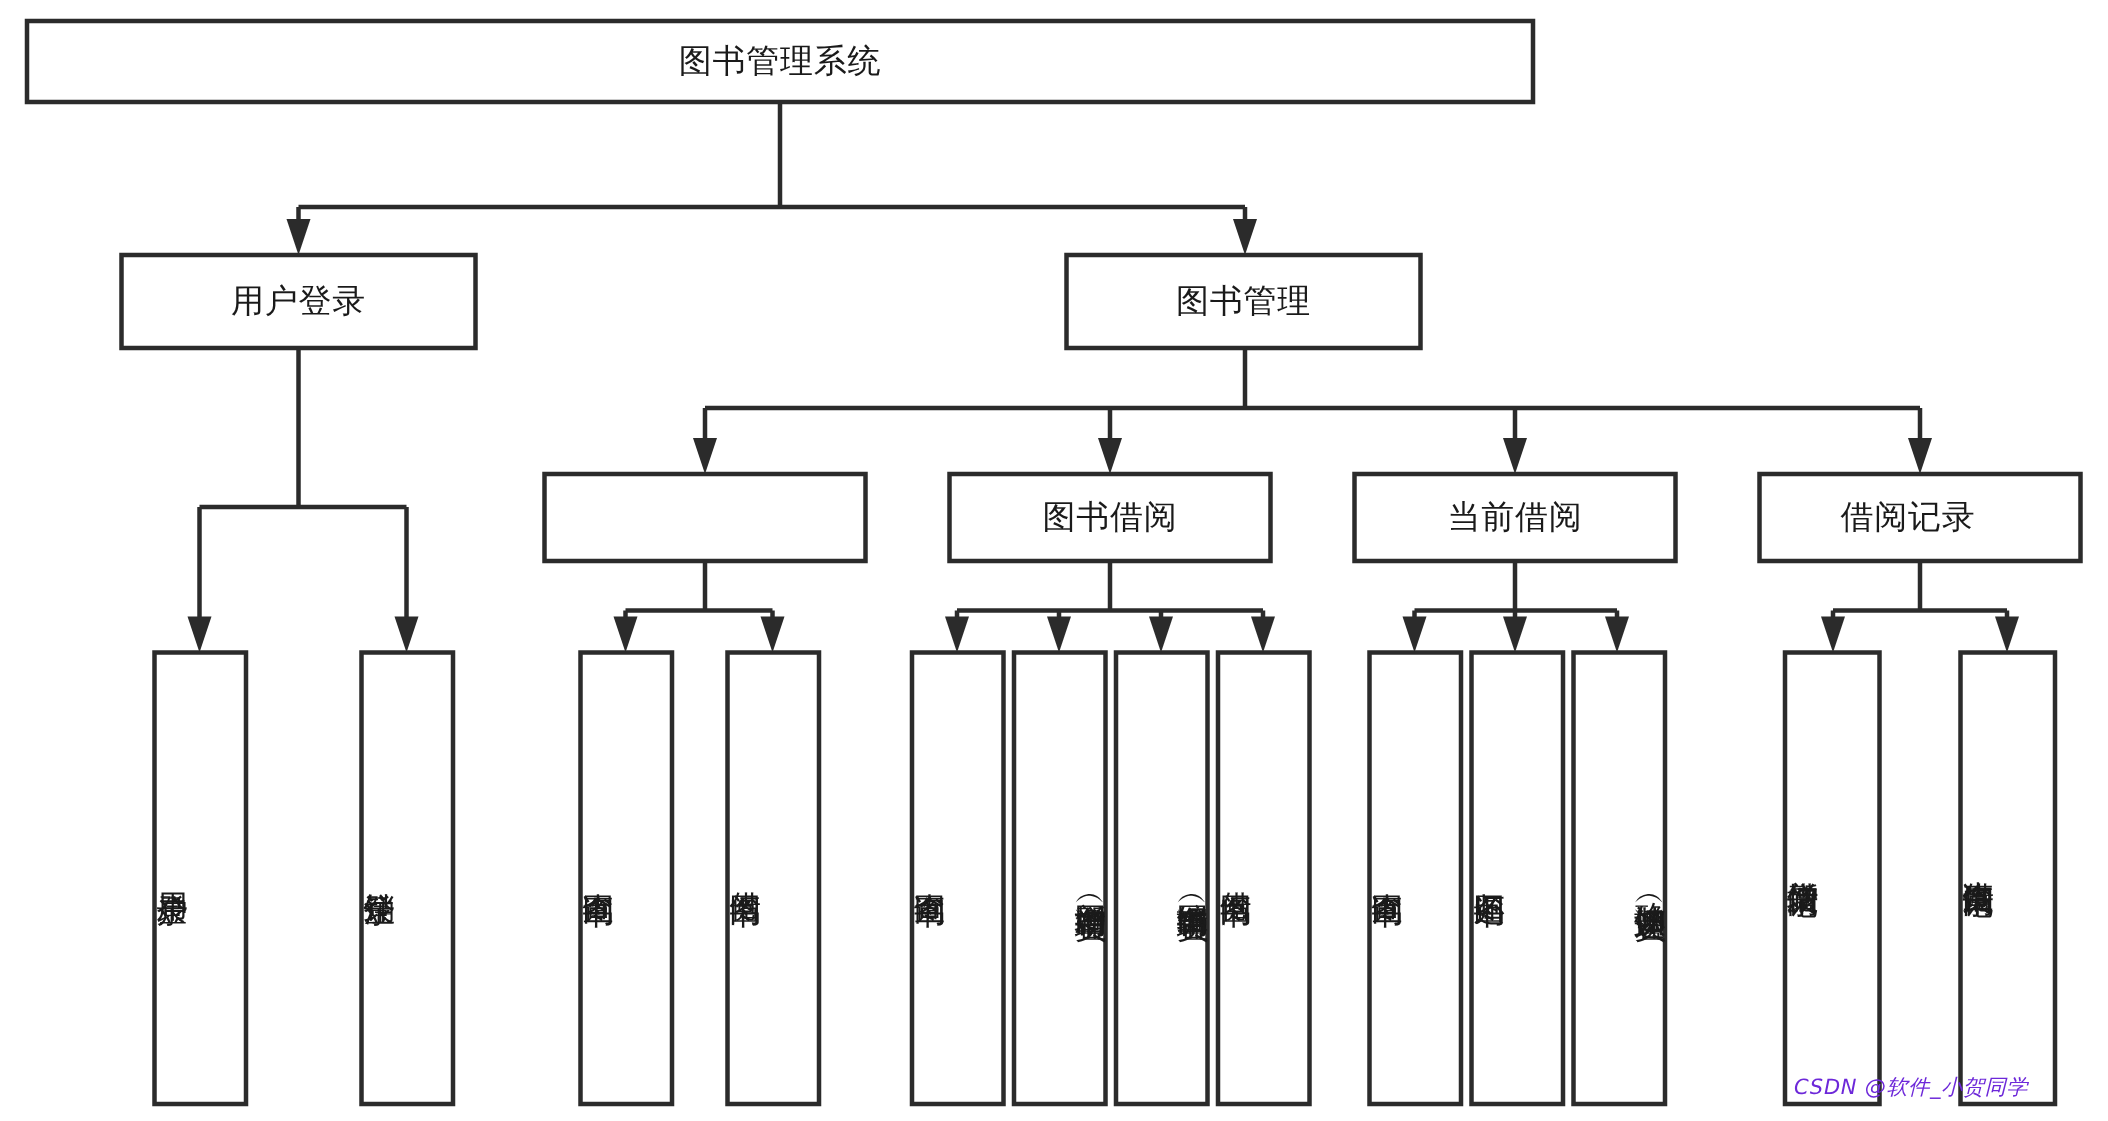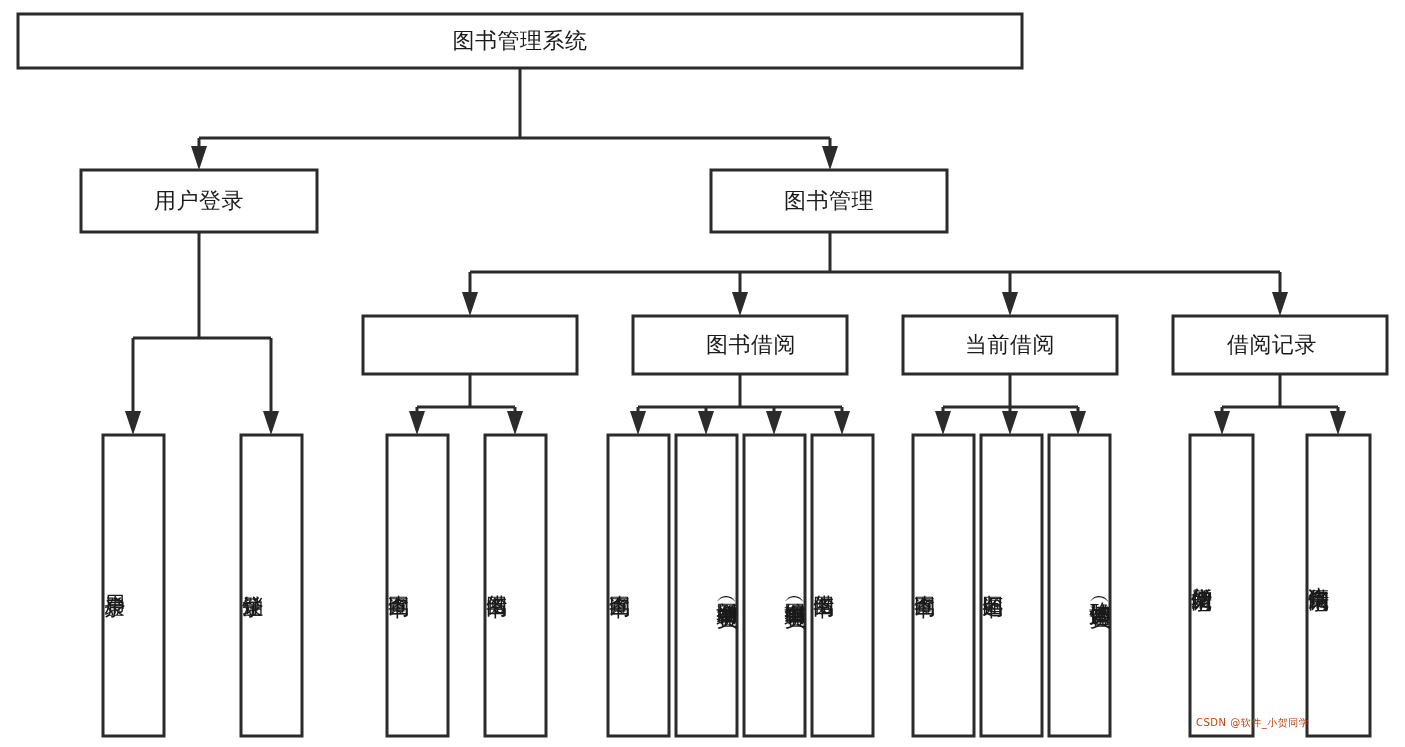--- a/index.html
+++ b/index.html
@@ -62,24 +62,25 @@
     font-size: 21px;
     color: #1a1a1a;
     line-height: 1.04;
     letter-spacing: 1px;
     padding-bottom: 12px;
     box-sizing: border-box;
     pointer-events: none;
   }
   .watermark {
     position: absolute;
-    font-size: 10px;
-    color: #c2410c;
+    font-size: 14px;
+    color: #6d28d9;
     white-space: nowrap;
     letter-spacing: 0.5px;
+    font-style: italic;
   }
 </style>
 </head>
 <body>
 
 <div id="diagram-root">
 
   <svg class="diagram-canvas" viewBox="0 0 1405 747" xmlns="http://www.w3.org/2000/svg">
 
     <g>
@@ -182,21 +183,21 @@
 
     <rect class="node-box" x="1190" y="435" width="63" height="301"></rect>
     <rect class="node-box" x="1307" y="435" width="63" height="301"></rect>
   </svg>
 
   <div class="node-label-h" style="left:18px; top:14px; width:1004px; height:54px;">图书管理系统</div>
 
   <div class="node-label-h" style="left:81px; top:170px; width:236px; height:62px;">用户登录</div>
   <div class="node-label-h" style="left:711px; top:170px; width:236px; height:62px;font-family:Liberation Mono, monospace;">图书管理</div>
 
-  <div class="node-label-h" style="left:633px; top:316px; width:214px; height:58px;padding-left:11px;">图书借阅</div>
+  <div class="node-label-h" style="left:633px; top:316px; width:214px; height:58px;">图书借阅</div>
   <div class="node-label-h" style="left:903px; top:316px; width:214px; height:58px;border-radius:28px;">当前借阅</div>
   <div class="node-label-h" style="left:1173px; top:316px; width:198px; height:58px;">借阅记录</div>
 
   <div class="node-label-v" style="left:103px; top:435px; width:61px; height:301px;">用户登录</div>
   <div class="node-label-v" style="left:241px; top:435px; width:61px; height:301px;">注销登录</div>
 
   <div class="node-label-v" style="left:387px; top:435px; width:61px; height:301px;">查询图书</div>
   <div class="node-label-v" style="left:485px; top:435px; width:61px; height:301px;">借阅图书</div>
 
   <div class="node-label-v" style="left:608px; top:435px; width:61px; height:301px;">查询图书</div>

